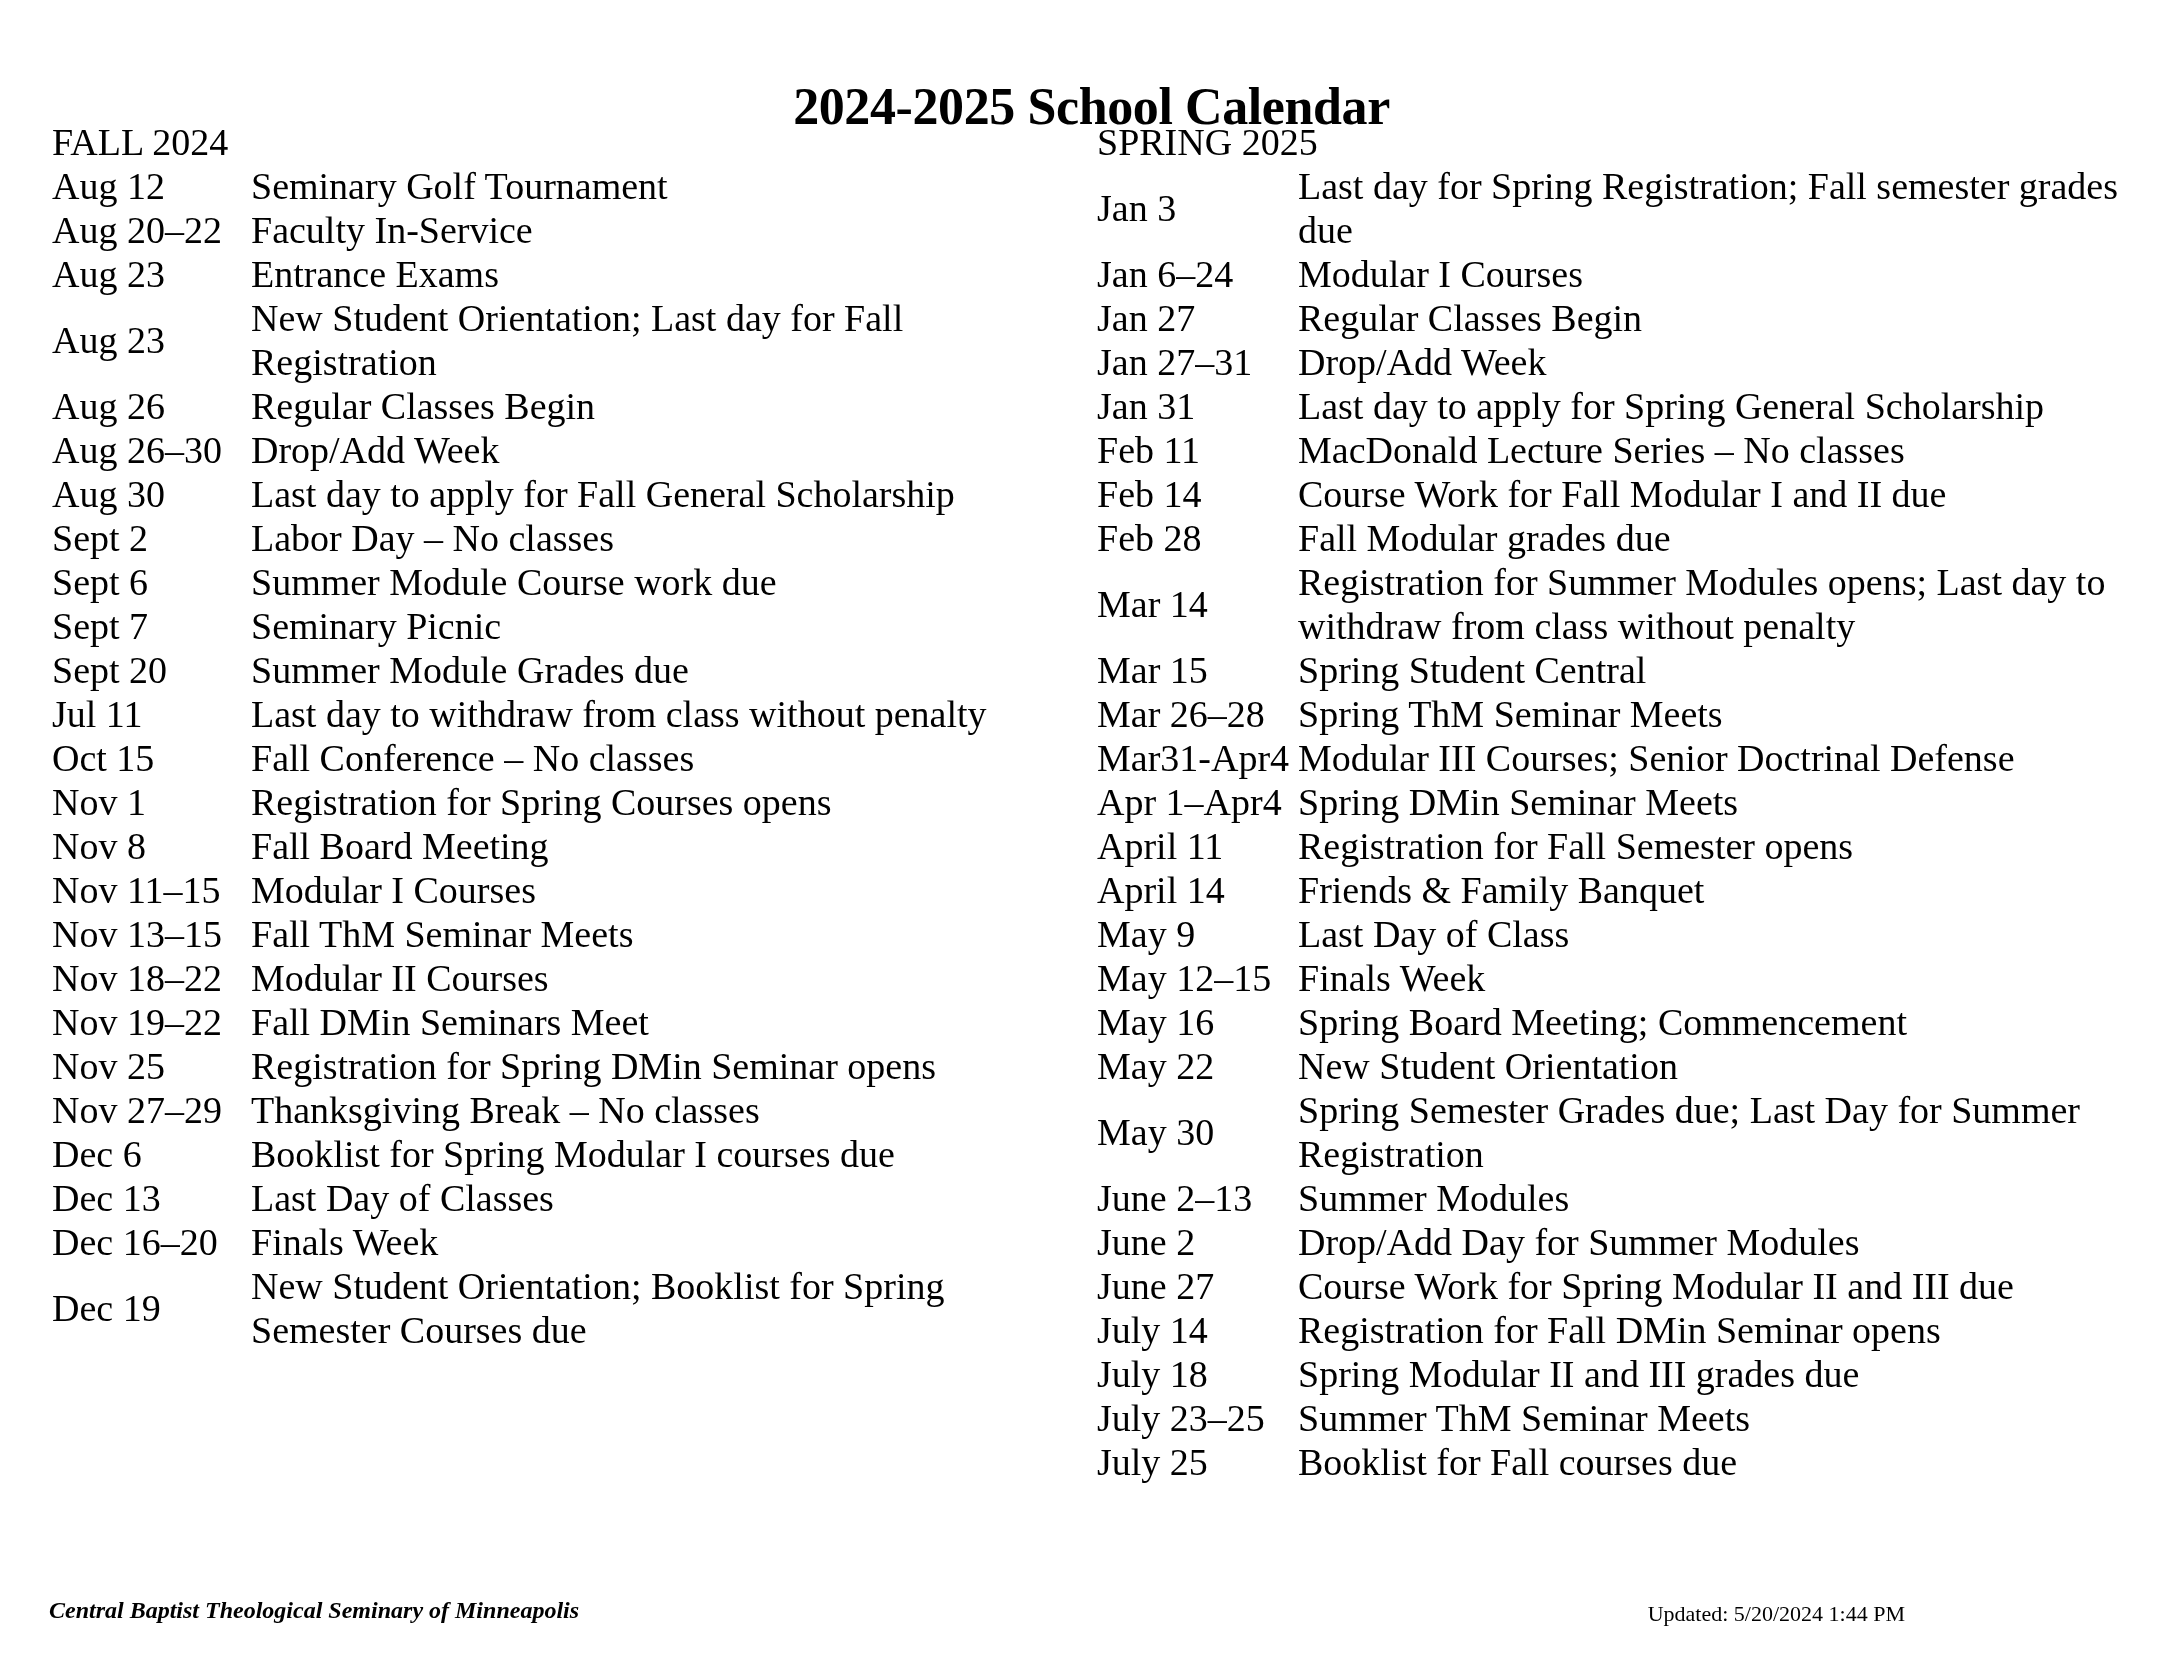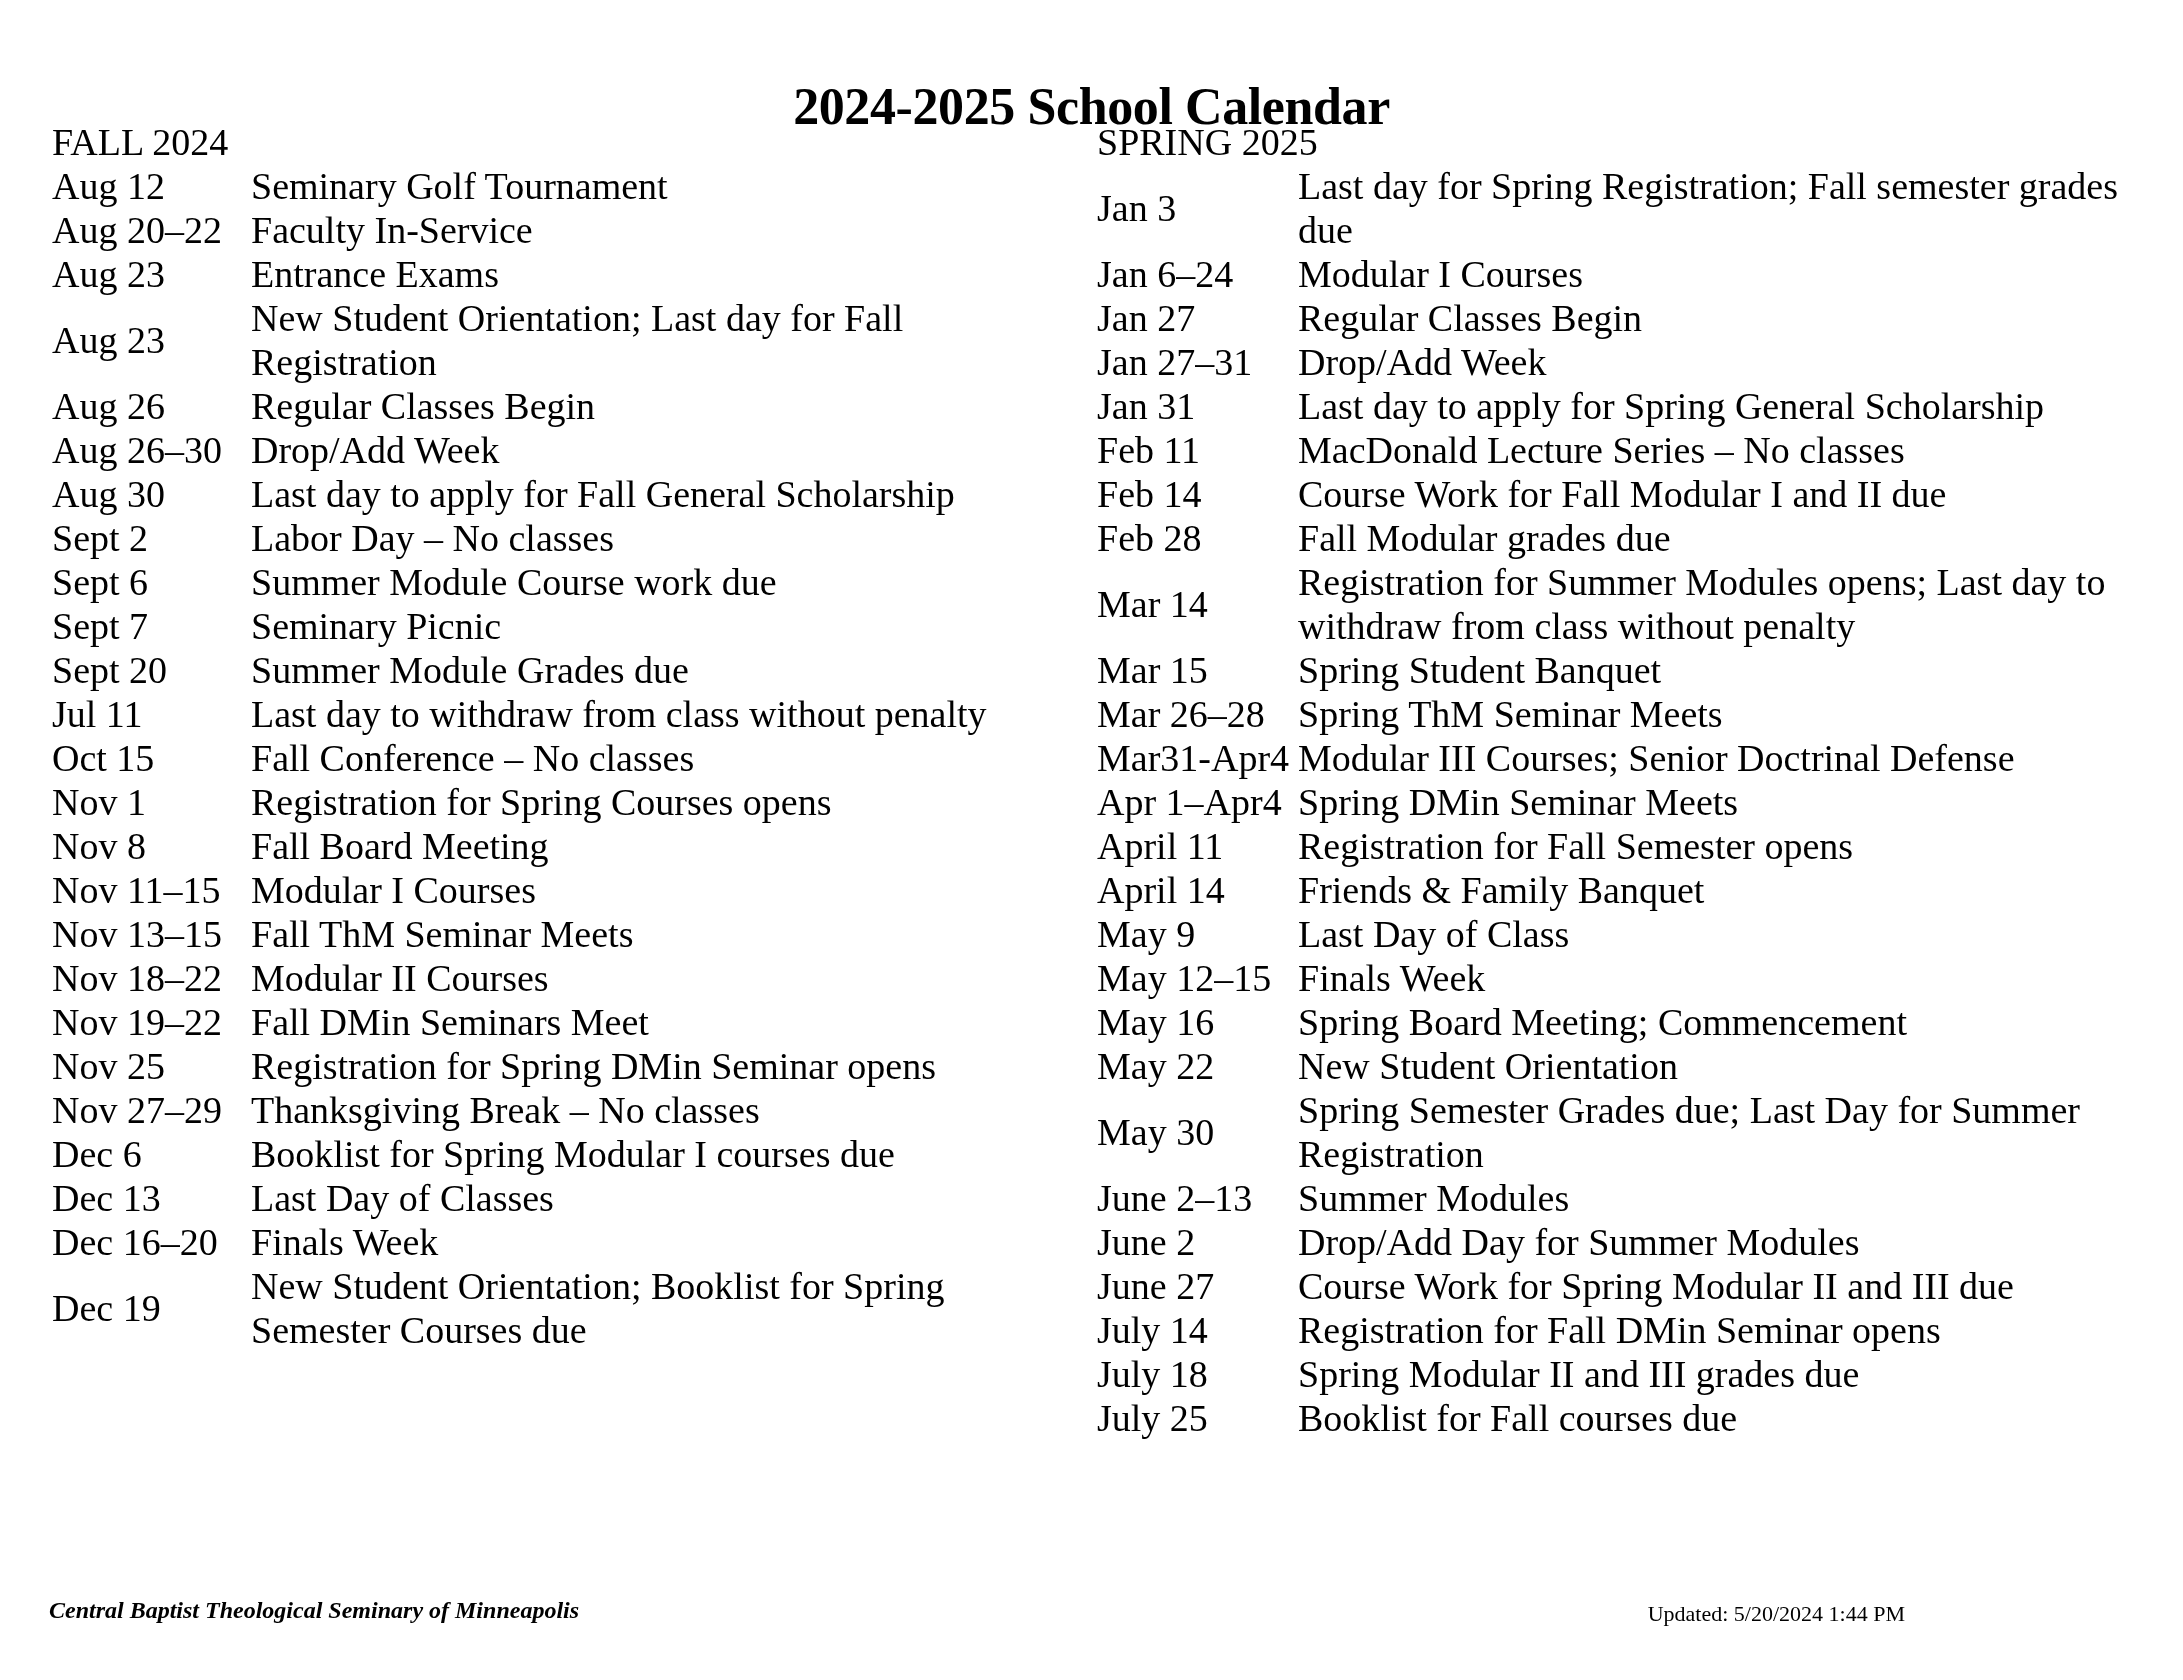--- a/index.html
+++ b/index.html
@@ -272,21 +272,21 @@
           <li class="event-row">
             <span class="event-date">Feb 28</span>
             <span class="event-desc">Fall Modular grades due</span>
           </li>
           <li class="event-row">
             <span class="event-date">Mar 14</span>
             <span class="event-desc">Registration for Summer Modules opens; Last day to withdraw from class without penalty</span>
           </li>
           <li class="event-row">
             <span class="event-date">Mar 15</span>
-            <span class="event-desc">Spring Student Banquet</span>
+            <span class="event-desc">Spring Student Central</span>
           </li>
           <li class="event-row">
             <span class="event-date">Mar 26–28</span>
             <span class="event-desc">Spring ThM Seminar Meets</span>
           </li>
           <li class="event-row">
             <span class="event-date">Mar31-Apr4</span>
             <span class="event-desc">Modular III Courses; Senior Doctrinal Defense</span>
           </li>
           <li class="event-row">
@@ -333,20 +333,24 @@
             <span class="event-date">June 27</span>
             <span class="event-desc">Course Work for Spring Modular II and III due</span>
           </li>
           <li class="event-row">
             <span class="event-date">July 14</span>
             <span class="event-desc">Registration for Fall DMin Seminar opens</span>
           </li>
           <li class="event-row">
             <span class="event-date">July 18</span>
             <span class="event-desc">Spring Modular II and III grades due</span>
+          </li>
+          <li class="event-row">
+            <span class="event-date">July 23–25</span>
+            <span class="event-desc">Summer ThM Seminar Meets</span>
           </li>
           <li class="event-row">
             <span class="event-date">July 25</span>
             <span class="event-desc">Booklist for Fall courses due</span>
           </li>
         </ul>
     </div>
 
   </div>
 

